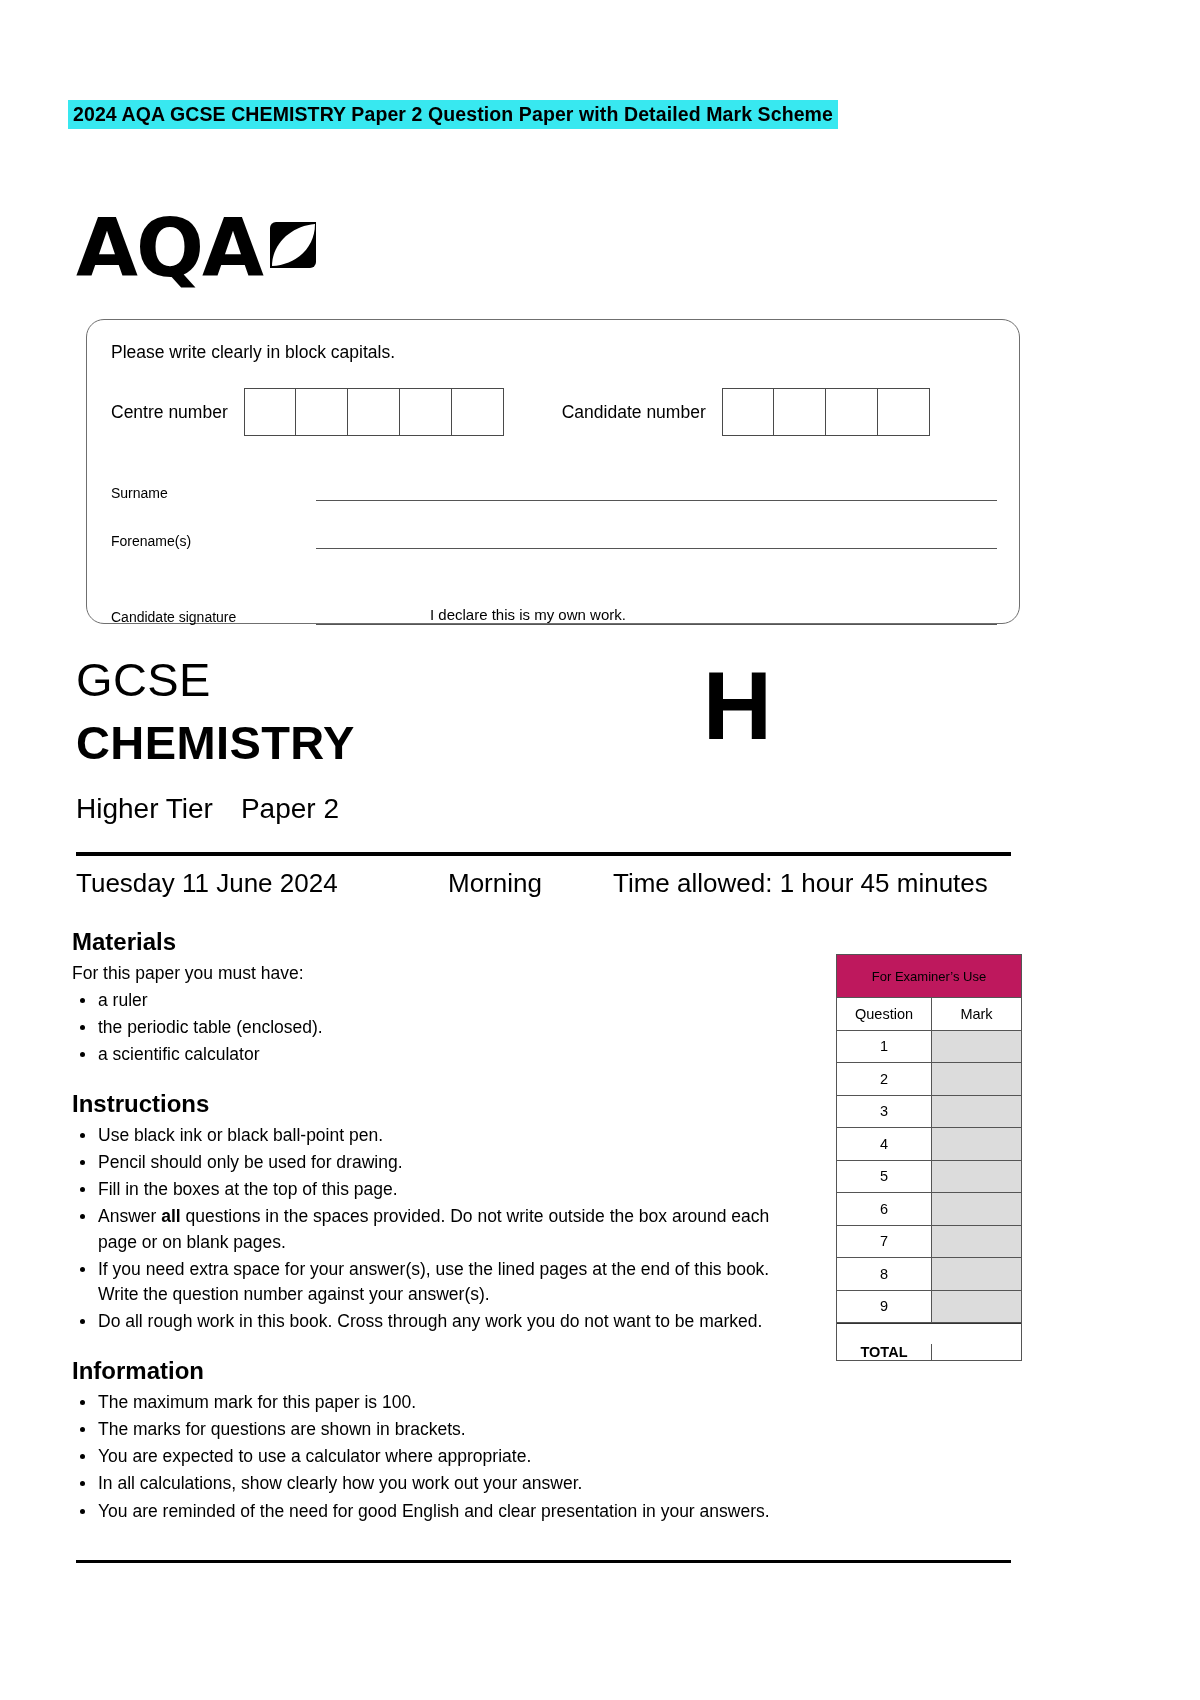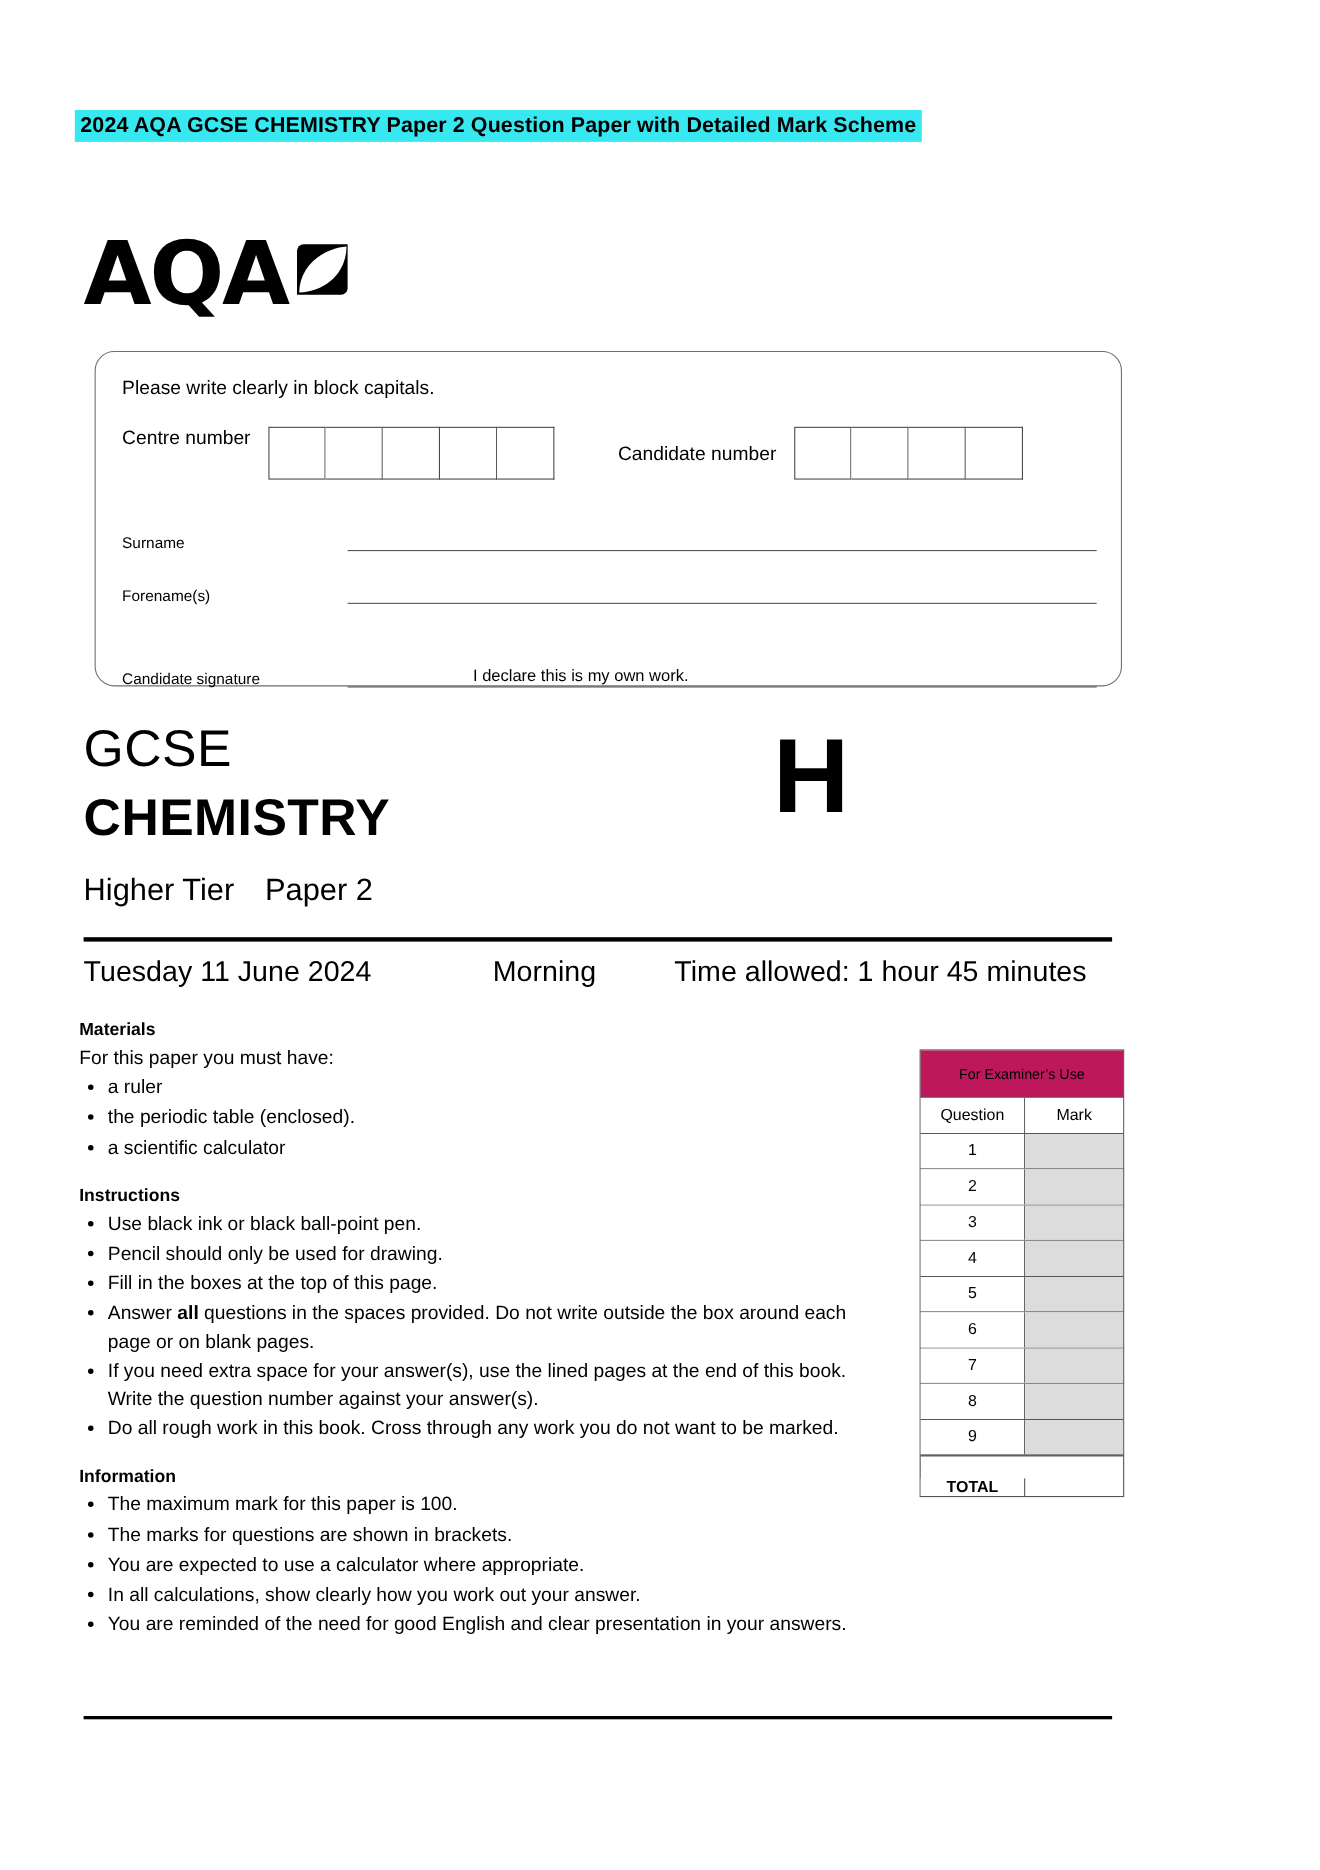--- a/index.html
+++ b/index.html
@@ -80,20 +80,21 @@
     left: 24px;
     top: 22px;
     font-size: 17.5px;
   }
   .row-centre {
     position: absolute;
     left: 24px;
     top: 68px;
     width: 886px;
     display: flex;
+    align-items: center;
   }
   .field-label {
     font-size: 17.5px;
     white-space: nowrap;
   }
   .boxes {
     display: flex;
     margin-left: 16px;
   }
   .boxes .cell {
@@ -194,21 +195,21 @@
   .content {
     position: absolute;
     left: 72px;
     top: 925px;
     width: 730px;
     font-size: 17.5px;
     line-height: 1.44;
   }
   .sec-head {
     font-weight: bold;
-    font-size: 16px;
+    font-size: 24px;
     margin-top: 20px;
     margin-bottom: 1px;
   }
   .sec-head.first { margin-top: 0; }
   .lead { margin: 0 0 2px 0; }
   ul.bullets {
     list-style: none;
     margin: 0;
     padding: 0;
   }

